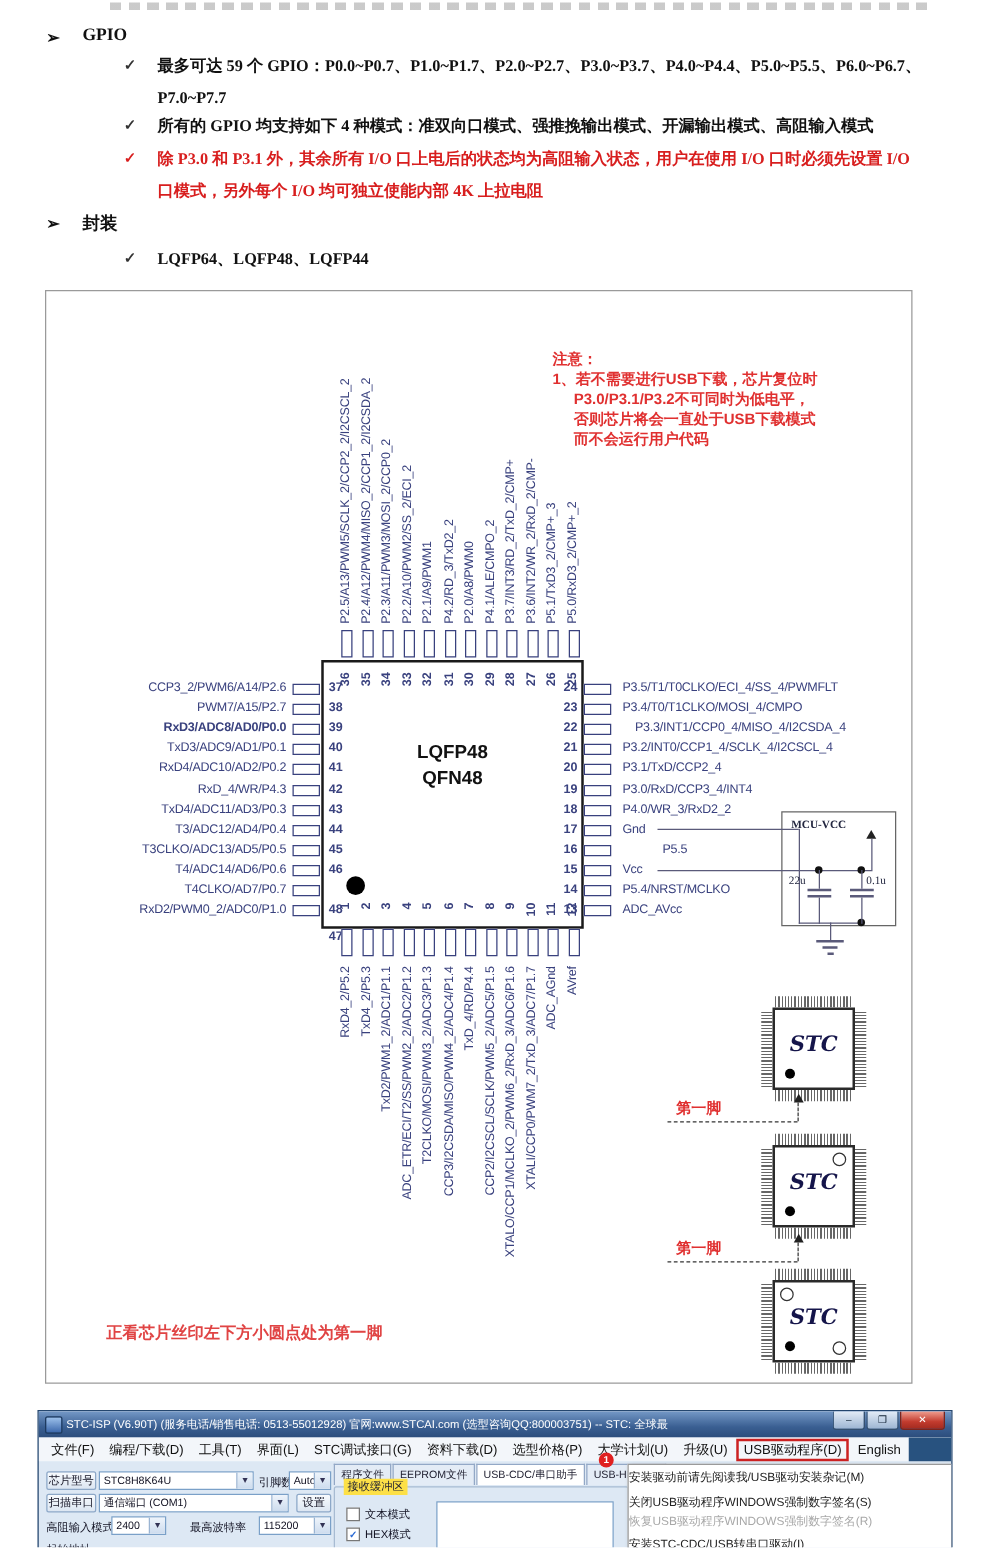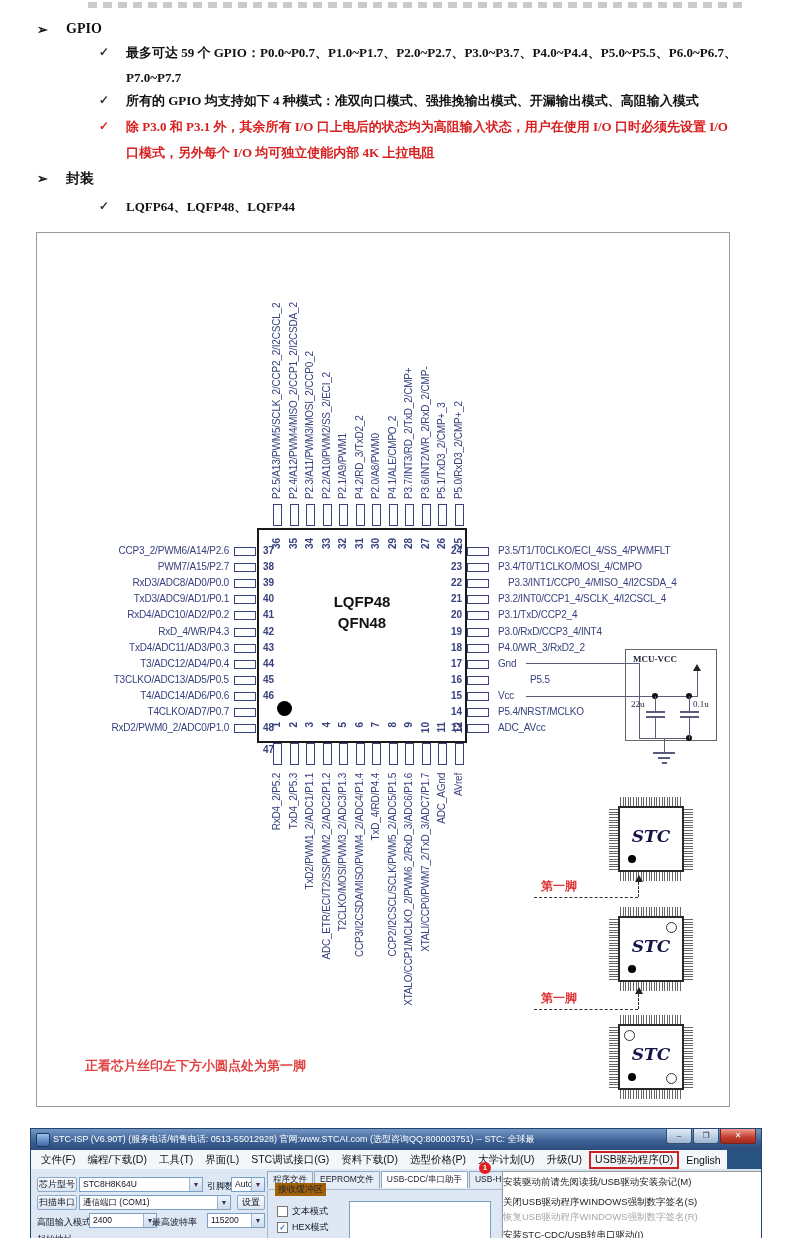--- a/index.html
+++ b/index.html
@@ -77,21 +77,21 @@
   .lbl{position:absolute;font-size:9px;color:#112;white-space:nowrap;}
   .combo{position:absolute;height:15px;box-sizing:border-box;border:1px solid #7aa0c8;background:#fff;
     font-size:8.5px;color:#112;line-height:13px;padding-left:3px;white-space:nowrap;overflow:hidden;}
   .combo .arr{position:absolute;right:0;top:0;bottom:0;width:12px;background:linear-gradient(#eef4fb,#cddcee);
     border-left:1px solid #9ab4d2;font-size:7px;text-align:center;line-height:13px;color:#335;}
   #tabs{position:absolute;left:236px;top:42px;display:flex;}
   .tab{padding:2px 5px;font-size:8.5px;color:#223;border:1px solid #93a8c6;background:#e4ecf6;
     border-bottom:none;margin-right:1px;white-space:nowrap;}
   .tab.active{background:#fff;}
   #rxgroup{position:absolute;left:236px;top:60px;width:234px;height:50px;border:1px solid #a7bbd2;border-radius:2px;}
-  #rxlabel{position:absolute;left:244px;top:54px;background:#a16207;padding:0 3px;font-size:9px;color:#223;z-index:2;}
+  #rxlabel{position:absolute;left:244px;top:54px;background:#fde047;padding:0 3px;font-size:9px;color:#223;z-index:2;}
   .cbrow{position:absolute;left:246px;font-size:9px;color:#112;display:flex;align-items:center;}
   .cbbox{width:9px;height:9px;border:1px solid #777;background:#fff;margin-right:4px;
     font-size:8px;line-height:9px;text-align:center;color:#2a6ad4;font-weight:bold;}
   #rxarea{position:absolute;left:318px;top:72px;width:140px;height:38px;background:#fff;border:1px solid #7aa0c8;}
   #dropdown{position:absolute;left:471px;top:42px;width:258px;height:68px;background:#fff;
     border:1px solid #9a9a9a;box-shadow:2px 2px 4px rgba(0,0,0,.3);z-index:20;}
   .dditem{position:absolute;left:0;right:0;font-size:9.5px;color:#222;white-space:nowrap;overflow:hidden;}
   .dditem.disabled{color:#a8a8a8;}
 </style>
 </head>
@@ -111,20 +111,27 @@
   <span class="doc-check red" style="left:99px;top:119px;">✓</span>
   <span class="doc-line red" style="left:126px;top:118px;">除 P3.0 和 P3.1 外，其余所有 I/O 口上电后的状态均为高阻输入状态，用户在使用 I/O 口时必须先设置 I/O</span>
   <span class="doc-line red" style="left:126px;top:144px;">口模式，另外每个 I/O 均可独立使能内部 4K 上拉电阻</span>
 
   <span class="doc-arrow" style="left:37px;top:171px;">➢</span>
   <span class="doc-head" style="left:66px;top:170px;">封装</span>
   <span class="doc-check" style="left:99px;top:199px;">✓</span>
   <span class="doc-line" style="left:126px;top:198px;">LQFP64、LQFP48、LQFP44</span>
 
   <div id="fig">
+    <div class="note" id="notebox">
+        <div>注意：</div>
+        <div>1、若不需要进行USB下载，芯片复位时</div>
+        <div class="ind">P3.0/P3.1/P3.2不可同时为低电平，</div>
+        <div class="ind">否则芯片将会一直处于USB下载模式</div>
+        <div class="ind">而不会运行用户代码</div>
+      </div>
 
     <div id="chipbody"></div>
     <div id="chipname">
       <div>LQFP48</div>
       <div>QFN48</div>
     </div>
     <div class="dot" style="left:240px;top:468px;width:15px;height:15px;"></div>
 
     <div class="box" style="left:588px;top:416px;width:92px;height:92px;"></div>
     <div class="ctext" style="left:596px;top:421px;">MCU-VCC</div>
@@ -198,21 +205,21 @@
 
     <div class="caption">正看芯片丝印左下方小圆点处为第一脚</div>
   <div class="stub h" style="left: 197px; top: 314px;"></div>
       <div class="pnum" style="left: 226px; top: 312px;">37</div>
       <div class="plabel r" style="top: 312px;">CCP3_2/PWM6/A14/P2.6</div>
       <div class="stub h" style="left: 197px; top: 330px;"></div>
       <div class="pnum" style="left: 226px; top: 328px;">38</div>
       <div class="plabel r" style="top: 328px;">PWM7/A15/P2.7</div>
       <div class="stub h" style="left: 197px; top: 346px;"></div>
       <div class="pnum" style="left: 226px; top: 344px;">39</div>
-      <div class="plabel r" style="top: 344px;">RxD3/ADC8/AD0/P0.0</div>
+      <div class="plabel r" style="top: 344px; font-weight: bold;">RxD3/ADC8/AD0/P0.0</div>
       <div class="stub h" style="left: 197px; top: 362px;"></div>
       <div class="pnum" style="left: 226px; top: 360px;">40</div>
       <div class="plabel r" style="top: 360px;">TxD3/ADC9/AD1/P0.1</div>
       <div class="stub h" style="left: 197px; top: 378px;"></div>
       <div class="pnum" style="left: 226px; top: 376px;">41</div>
       <div class="plabel r" style="top: 376px;">RxD4/ADC10/AD2/P0.2</div>
       <div class="stub h" style="left: 197px; top: 395px;"></div>
       <div class="pnum" style="left: 226px; top: 393px;">42</div>
       <div class="plabel r" style="top: 393px;">RxD_4/WR/P4.3</div>
       <div class="stub h" style="left: 197px; top: 411px;"></div>
@@ -474,21 +481,21 @@
       <span>Auto</span><span class="arr">▼</span>
     </div>
 
     <div class="fbtn" style="left:6px;top:66px;width:40px;">扫描串口</div>
     <div class="combo" style="left:48px;top:66px;width:152px;">
       <span>通信端口 (COM1)</span><span class="arr">▼</span>
     </div>
     <div class="fbtn" style="left:206px;top:66px;width:28px;">设置</div>
 
     <div class="lbl" style="left:6px;top:87px;">高阻输入模式</div>
-    <div class="combo" style="left:58px;top:84px;width:68px;">
+    <div class="combo" style="left:58px;top:84px;width:44px;">
       <span>2400</span><span class="arr">▼</span>
     </div>
     <div class="lbl" style="left:121px;top:87px;">最高波特率</div>
     <div class="combo" style="left:176px;top:84px;width:58px;">
       <span>115200</span><span class="arr">▼</span>
     </div>
     <div class="lbl" style="left:6px;top:104px;">起始地址</div>
 
     <div id="tabs">
         <div class="tab">程序文件</div>

